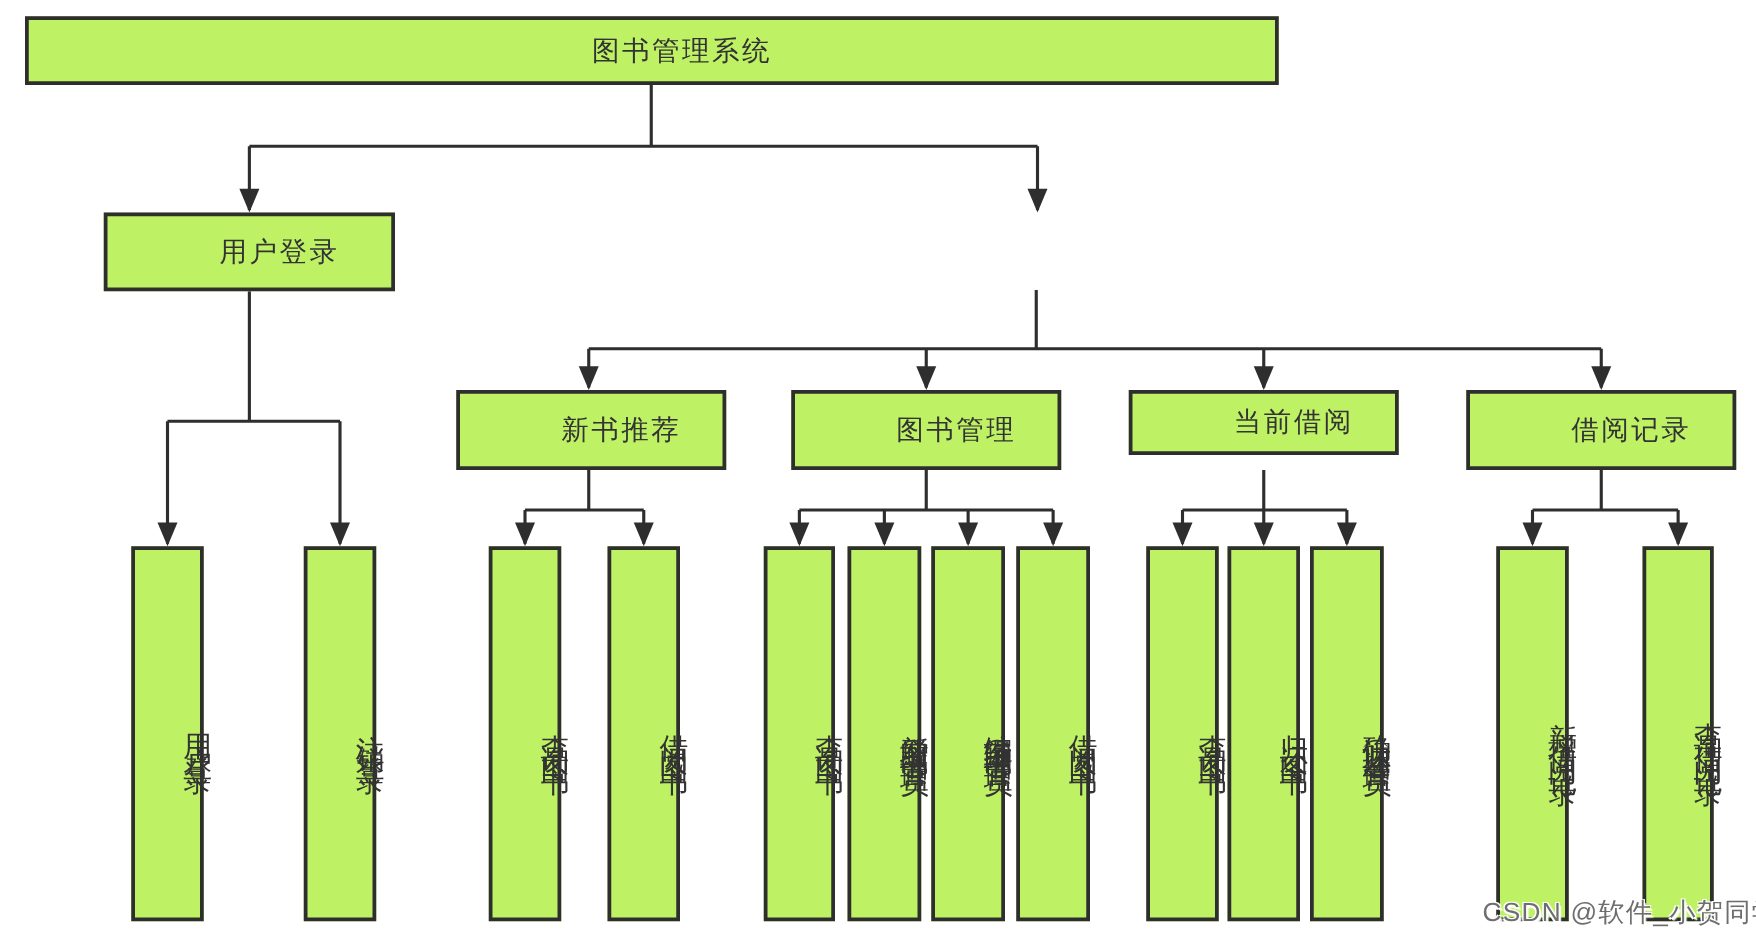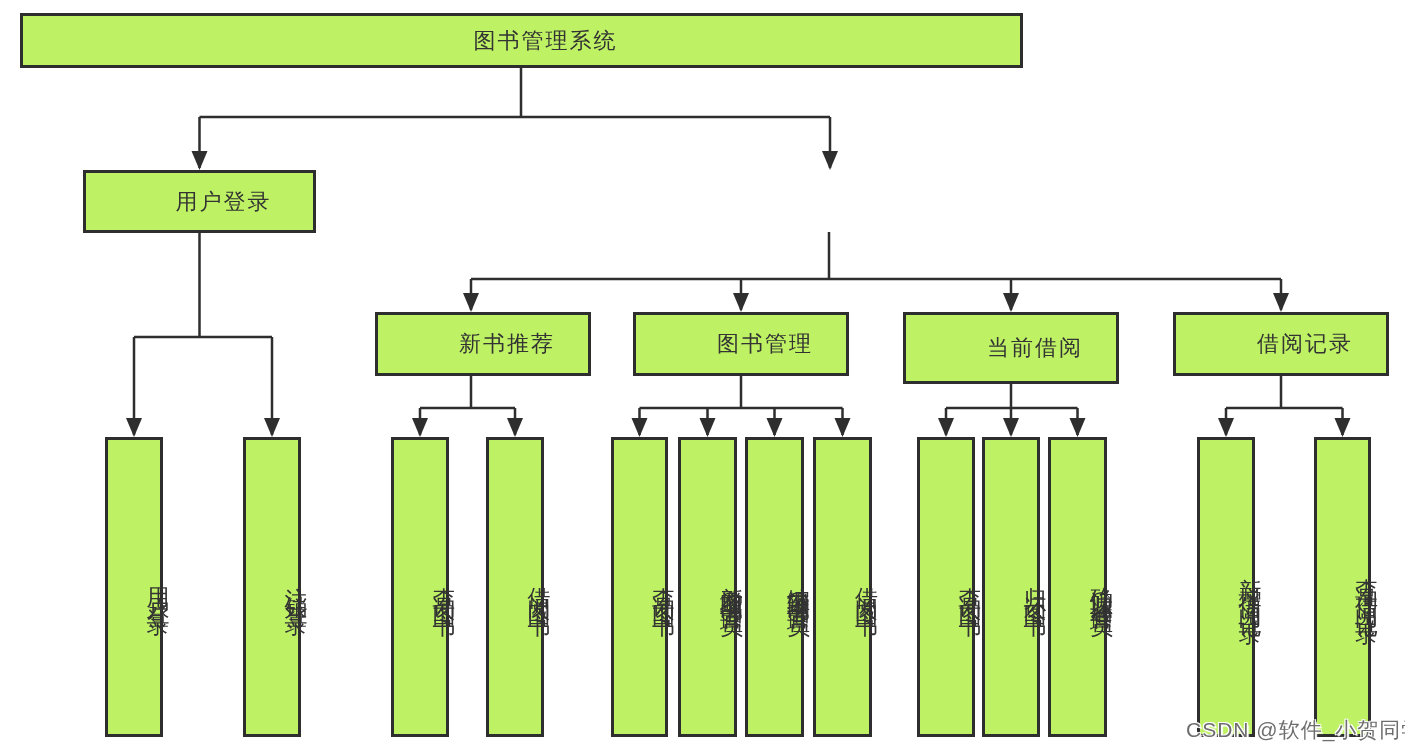--- a/index.html
+++ b/index.html
@@ -84,27 +84,27 @@
   </svg>
 
   <div class="box" style="left:20px;top:13px;width:1003px;height:55px;">
     <span class="h-label">图书管理系统</span>
   </div>
 
   <div class="box" style="left:83px;top:170px;width:233px;height:63px;">
     <span class="h-label">用户登录</span>
   </div>
 
-  <div class="box" style="left:375px;top:312px;width:216px;height:64px;">
+  <div class="box" style="left:365px;top:312px;width:216px;height:64px;">
     <span class="h-label">新书推荐</span>
   </div>
   <div class="box" style="left:633px;top:312px;width:216px;height:64px;">
     <span class="h-label">图书管理</span>
   </div>
-  <div class="box" style="left:903px;top:312px;width:216px;height:72px;">
+  <div class="box" style="left:903px;top:312px;width:216px;height:52px;">
     <span class="h-label">当前借阅</span>
   </div>
   <div class="box" style="left:1173px;top:312px;width:216px;height:64px;">
     <span class="h-label">借阅记录</span>
   </div>
 
   <div class="box leaf" style="left:105px;top:437px;width:58px;height:300px;">
     <span class="v-label">用户登录</span>
   </div>
   <div class="box leaf" style="left:243px;top:437px;width:58px;height:300px;">

